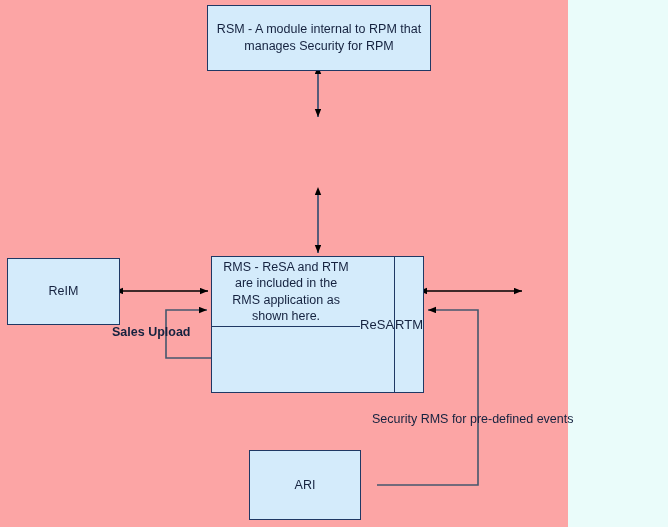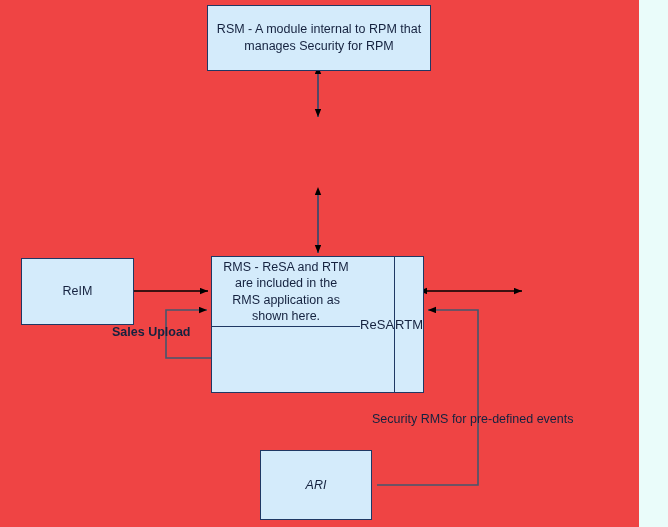--- a/index.html
+++ b/index.html
@@ -8,23 +8,23 @@
   }
   body {
     width: 668px;
     height: 527px;
     background: #eafcfa;
     font-family: "Liberation Sans", sans-serif;
     overflow: hidden;
   }
   #diagram {
     position: relative;
-    width: 639px;
+    width: 568px;
     height: 527px;
-    background: #ef4444;
+    background: #fca5a5;
   }
   svg#connectors {
     position: absolute;
     left: 0;
     top: 0;
     width: 668px;
     height: 527px;
   }
   .node {
     position: absolute;
@@ -39,23 +39,23 @@
     font-size: 12.5px;
     line-height: 1.35;
     z-index: 2;
   }
   .node-text {
     padding: 0 8px;
     display: block;
   }
   #node-rsm  { left: 207px; top: 5px;   width: 224px; height: 66px; }
   #node-rpm  { left: 205px; top: 120px; width: 226px; height: 72px; }
-  #node-reim { left: 7px;   top: 258px; width: 113px; height: 67px; margin-left: 14px; }
+  #node-reim { left: 7px;   top: 258px; width: 113px; height: 67px; }
   #node-alloc{ left: 525px; top: 258px; width: 111px; height: 67px; }
-  #node-ari  { left: 260px; top: 450px; width: 112px; height: 70px; font-style: italic; }
+  #node-ari  { left: 249px; top: 450px; width: 112px; height: 70px; }
 
   #node-rms {
     position: absolute;
     left: 211px;
     top: 256px;
     width: 213px;
     height: 137px;
     box-sizing: border-box;
     border: 1.5px solid #1f3864;
     background: #d4ebfb;

